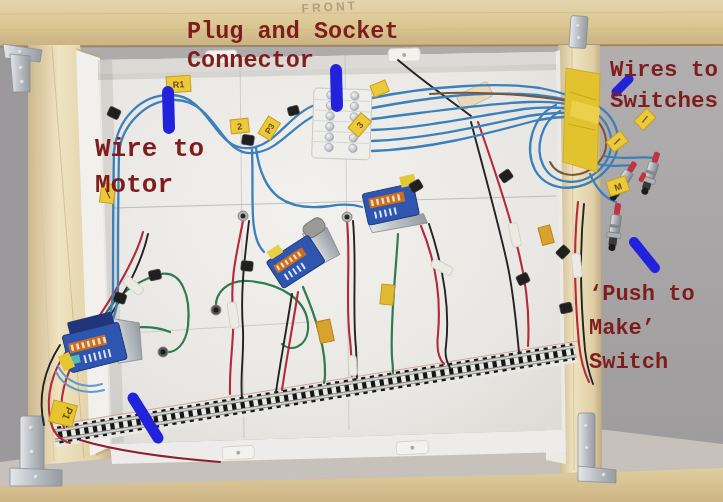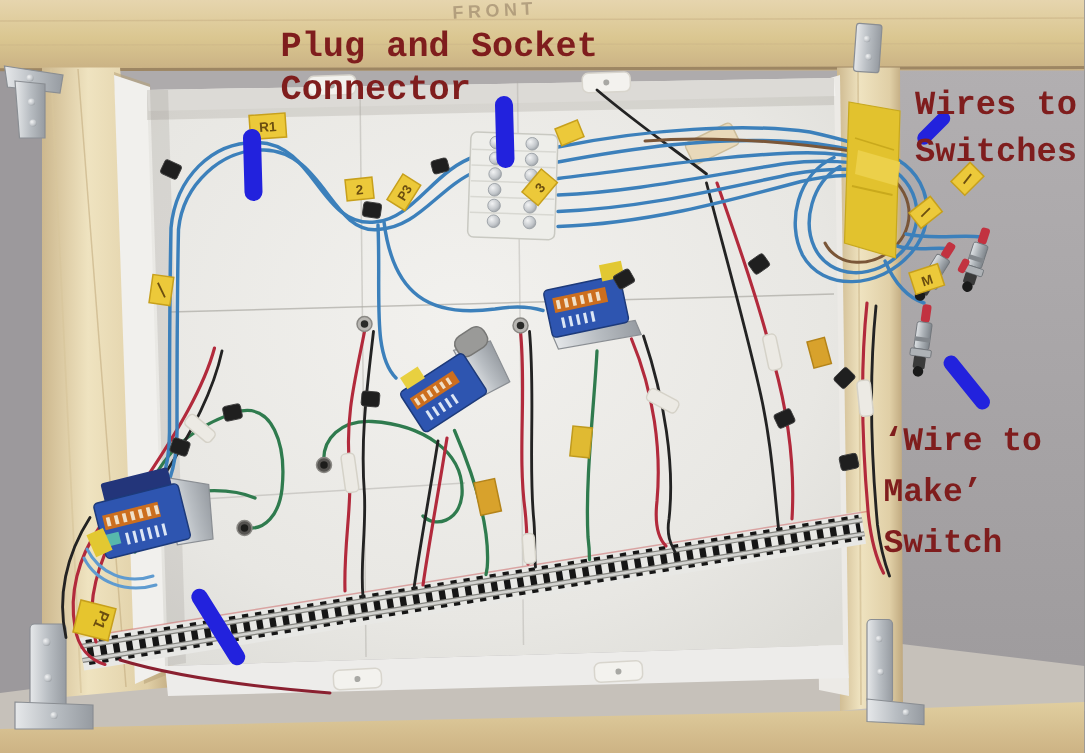--- a/index.html
+++ b/index.html
@@ -454,18 +454,20 @@
   <g stroke="#2222dd" stroke-linecap="round">
     <line x1="336" y1="70" x2="337" y2="106" stroke-width="12"></line>
     <line x1="168" y1="92" x2="169" y2="128" stroke-width="12"></line>
     <line x1="629" y1="79" x2="616" y2="92" stroke-width="9"></line>
     <line x1="655" y1="268" x2="634" y2="242" stroke-width="10"></line>
     <line x1="133" y1="398" x2="158" y2="438" stroke-width="11"></line>
   </g>
 </svg>
 
 <div class="ann" id="t-plug">Plug and Socket Connector</div>
+<div class="ann" id="t-wiremotor">Wire to
+Motor</div>
 <div class="ann" id="t-wiresswitches">Wires to
 Switches</div>
-<div class="ann" id="t-push">‘Wire to
+<div class="ann" id="t-push">‘Push to
 Make’
 Switch</div>
 </div>
 
 </body></html>

